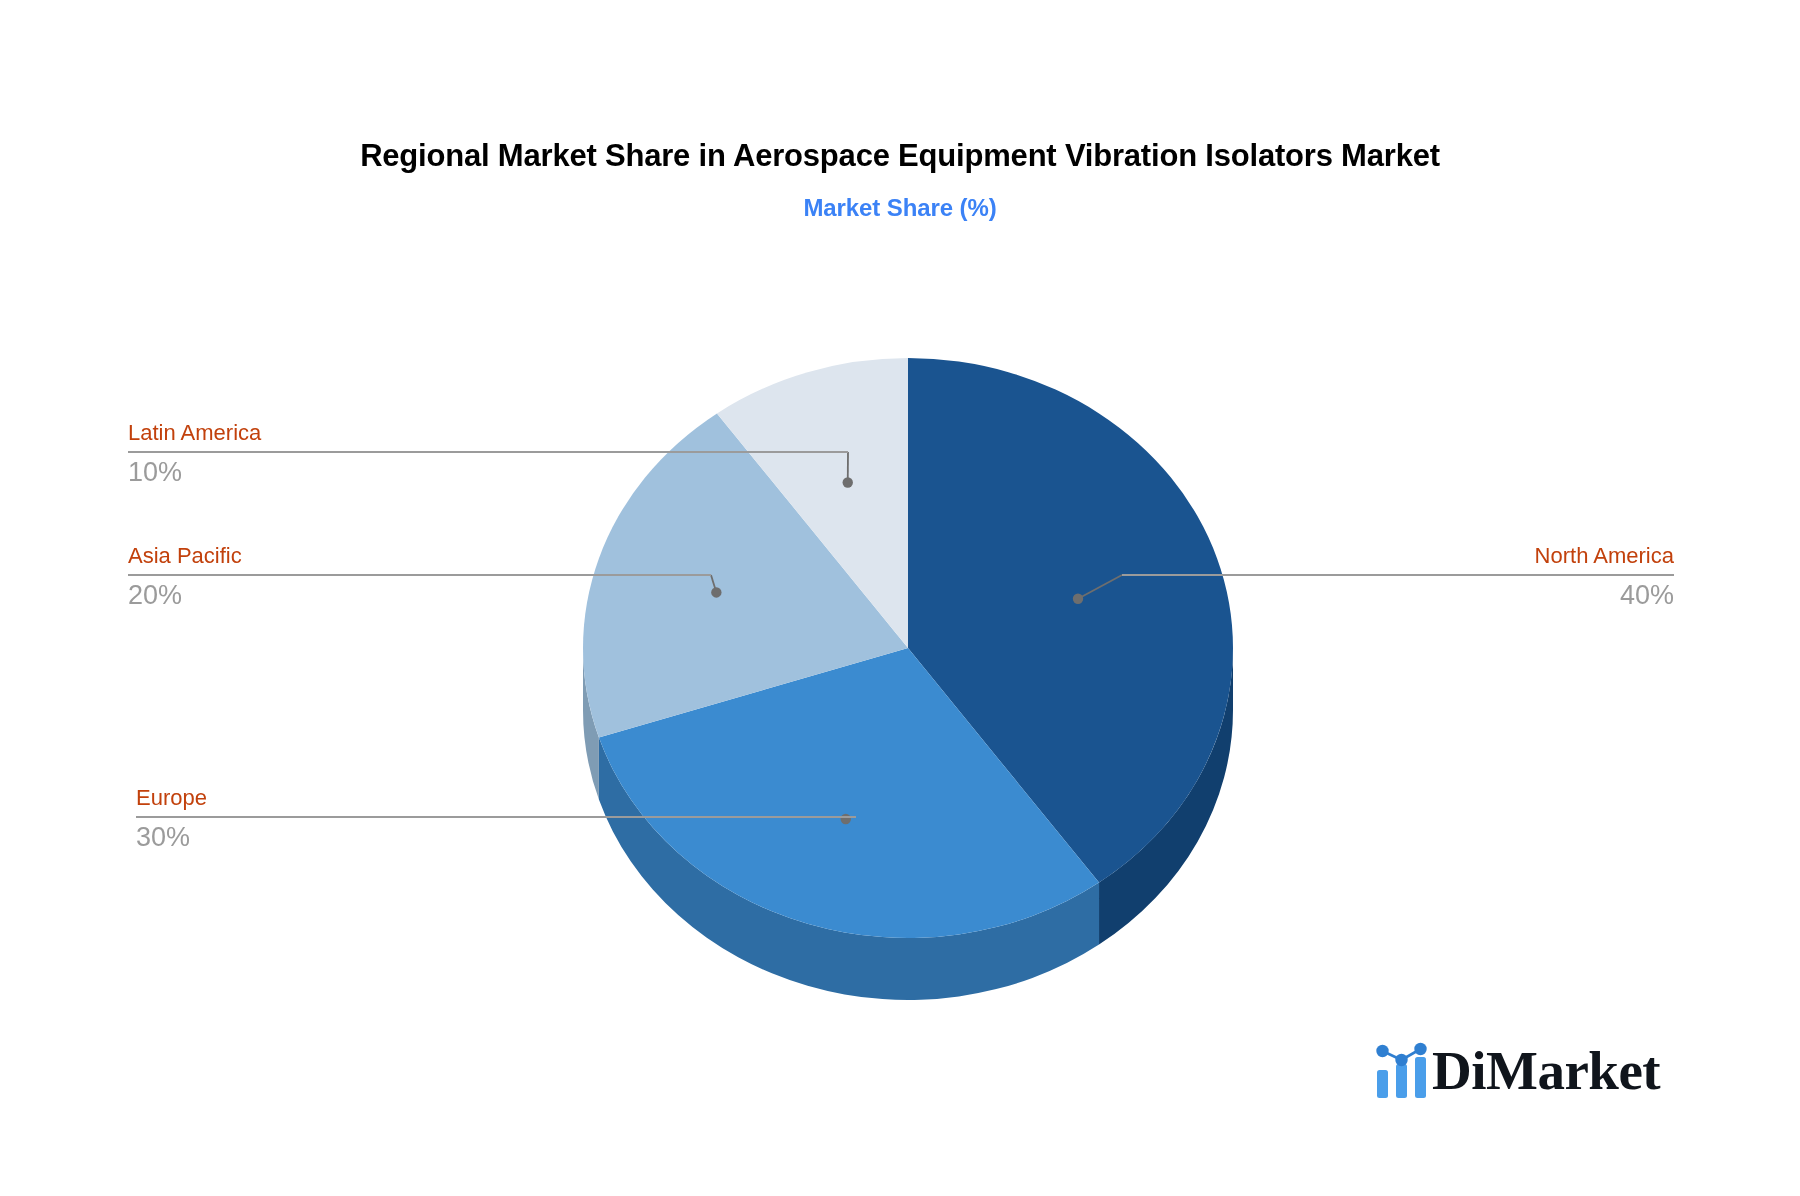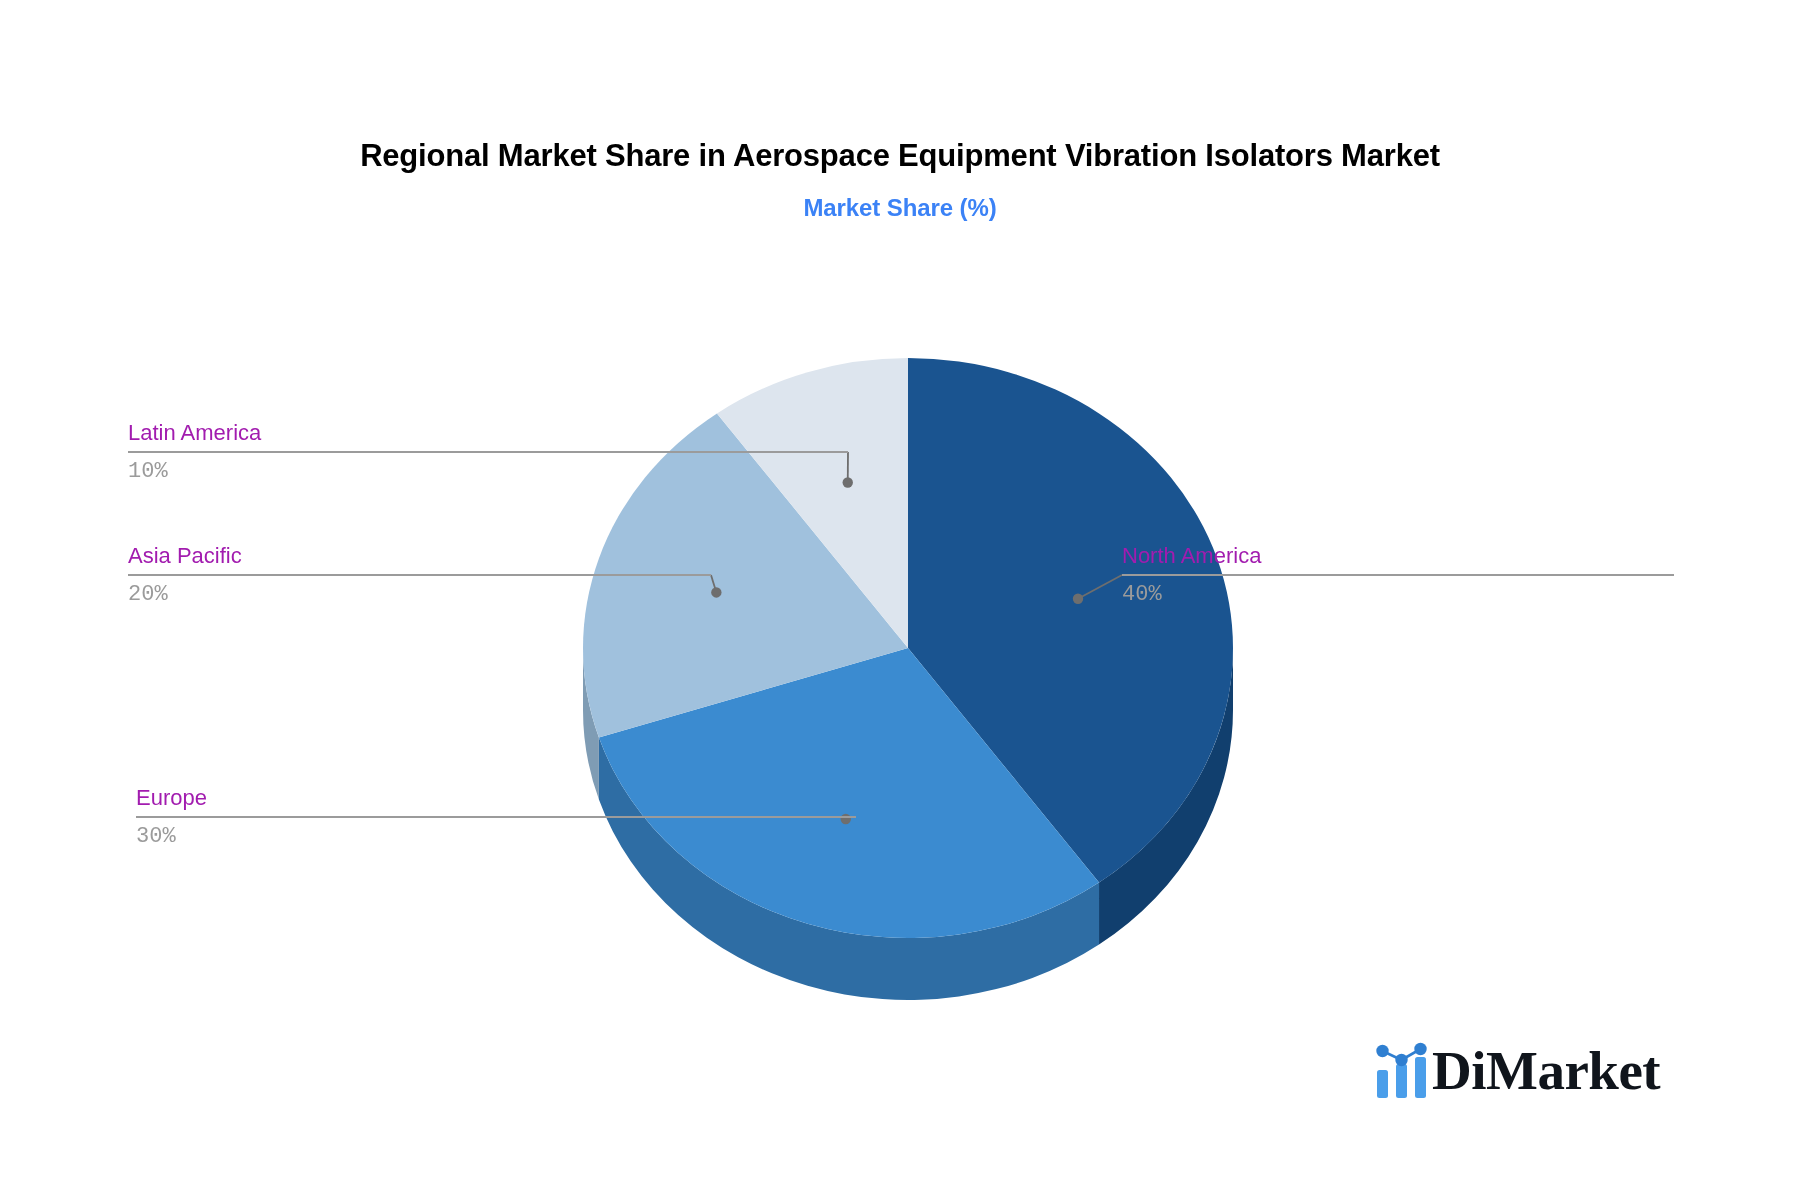--- a/index.html
+++ b/index.html
@@ -42,39 +42,38 @@
     width: 1800px; height: 1196px;
   }
   #pie-svg { position: absolute; left: 0; top: 0; }
   
   .callout {
     position: absolute;
     font-family: "Liberation Sans", sans-serif;
   }
   .callout .cl-name {
     font-size: 22px;
-    color: #a21caf;
+    color: #c2410c;
     line-height: 30px;
     white-space: nowrap;
   }
   .callout .cl-rule {
     height: 0;
     border-top: 2px solid #9b9b9b;
     margin-top: 3px;
     margin-bottom: 4px;
   }
   .callout .cl-value {
-    font-size: 22px;
+    font-size: 27px;
     color: #9b9b9b;
     line-height: 30px;
     white-space: nowrap;
-    font-family: Liberation Mono, monospace;
   }
   .callout.left  { text-align: left; }
-  .callout.right { }
+  .callout.right { text-align: right; }
 
   
   #logo {
     position: absolute;
     left: 1374px; top: 1042px;
     display: flex;
     align-items: center;
     gap: 0;
   }
   #logo .logo-word {

